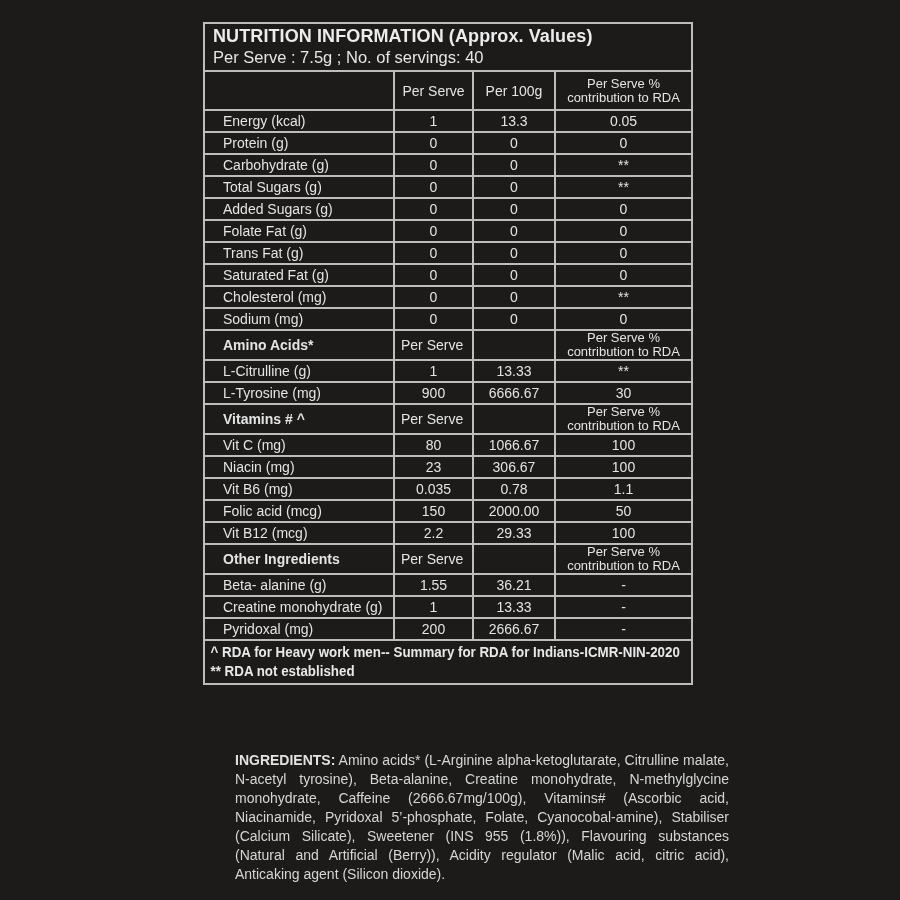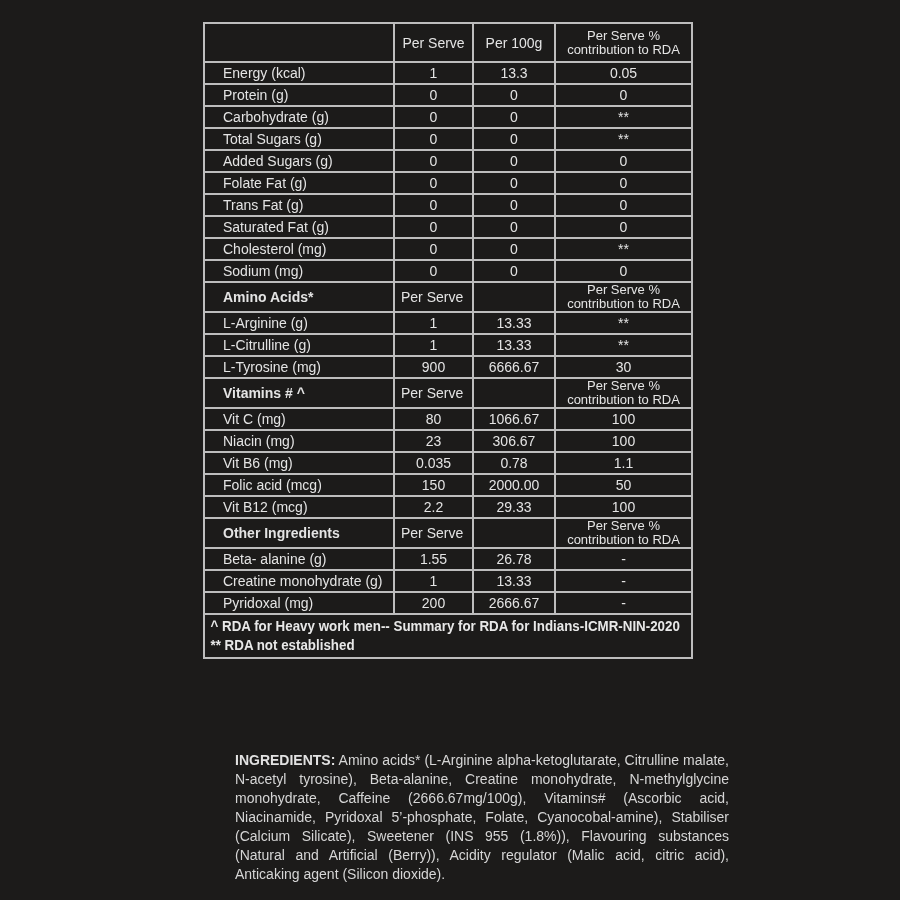--- a/index.html
+++ b/index.html
@@ -35,20 +35,24 @@
   .ingredients {
     position:absolute; left:203px; top:751px; width:494px;
     font-size:14px; line-height:19px; color:#d6d6d6; text-align:justify;margin-left:32px;
   }
   .ingredients b { color:#e2e2e2; }
 </style>
 </head>
 <body>
 
 <div class="panel">
+  <div class="title-box">
+    <div class="title">NUTRITION INFORMATION (Approx. Values)</div>
+    <div class="subtitle">Per Serve : 7.5g ; No. of servings: 40</div>
+  </div>
   <table>
     <colgroup>
       <col style="width:189px">
         <col style="width:79px">
         <col style="width:82px">
         <col>
     </colgroup>
     <tbody id="tbody">
       <tr class="hdr">
         <td></td>
@@ -116,26 +120,20 @@
           <td>0</td>
           <td>0</td>
         </tr>
         <tr class="sec">
           <td class="lbl">Amino Acids*</td>
           <td class="ps">Per Serve</td>
           <td></td>
           <td class="rda"><span>Per Serve %</span><br><span>contribution to RDA</span></td>
         </tr>
         <tr>
-          <td>L-Arginine (g)</td>
-          <td>1</td>
-          <td>13.33</td>
-          <td>**</td>
-        </tr>
-        <tr>
           <td>L-Citrulline (g)</td>
           <td>1</td>
           <td>13.33</td>
           <td>**</td>
         </tr>
         <tr>
           <td>L-Tyrosine (mg)</td>
           <td>900</td>
           <td>6666.67</td>
           <td>30</td>
@@ -178,21 +176,21 @@
         </tr>
         <tr class="sec">
           <td class="lbl">Other Ingredients</td>
           <td class="ps">Per Serve</td>
           <td></td>
           <td class="rda"><span>Per Serve %</span><br><span>contribution to RDA</span></td>
         </tr>
         <tr>
           <td>Beta- alanine (g)</td>
           <td>1.55</td>
-          <td>26.78</td>
+          <td>36.21</td>
           <td>-</td>
         </tr>
         <tr>
           <td>Creatine monohydrate (g)</td>
           <td>1</td>
           <td>13.33</td>
           <td>-</td>
         </tr>
         <tr>
           <td>Pyridoxal (mg)</td>

